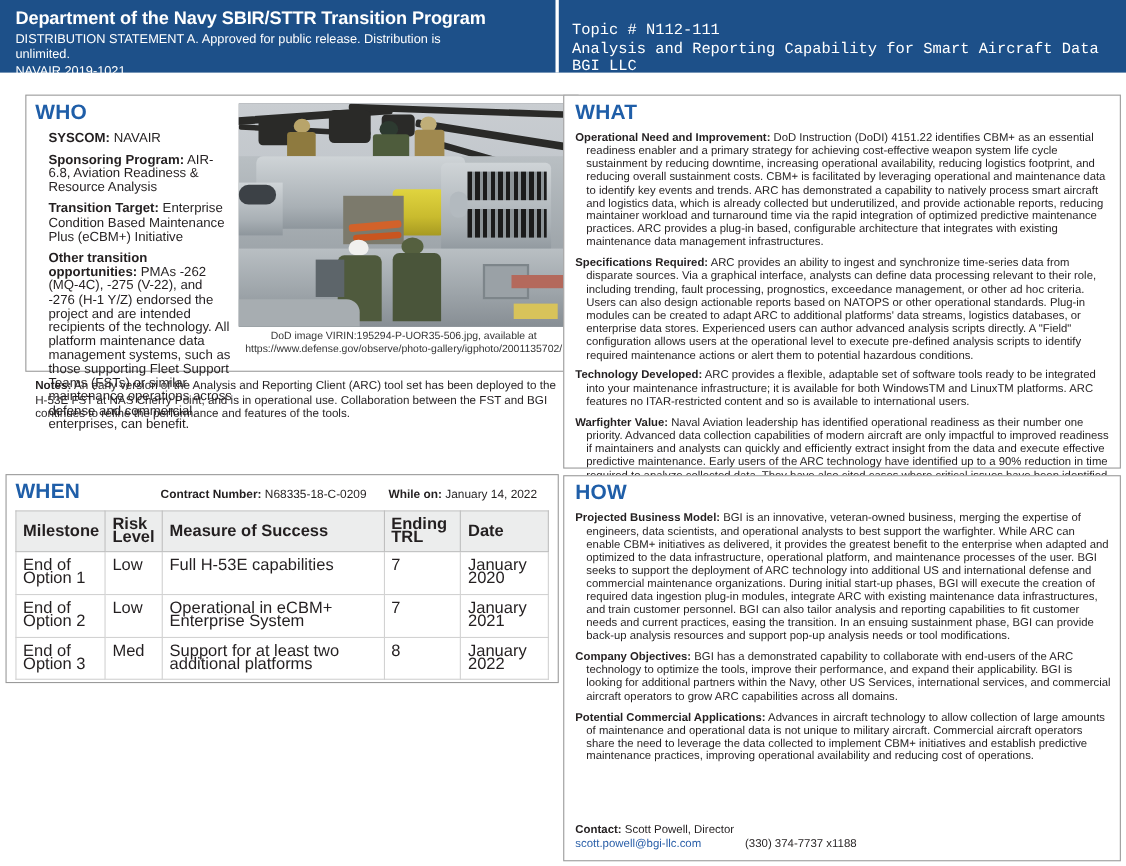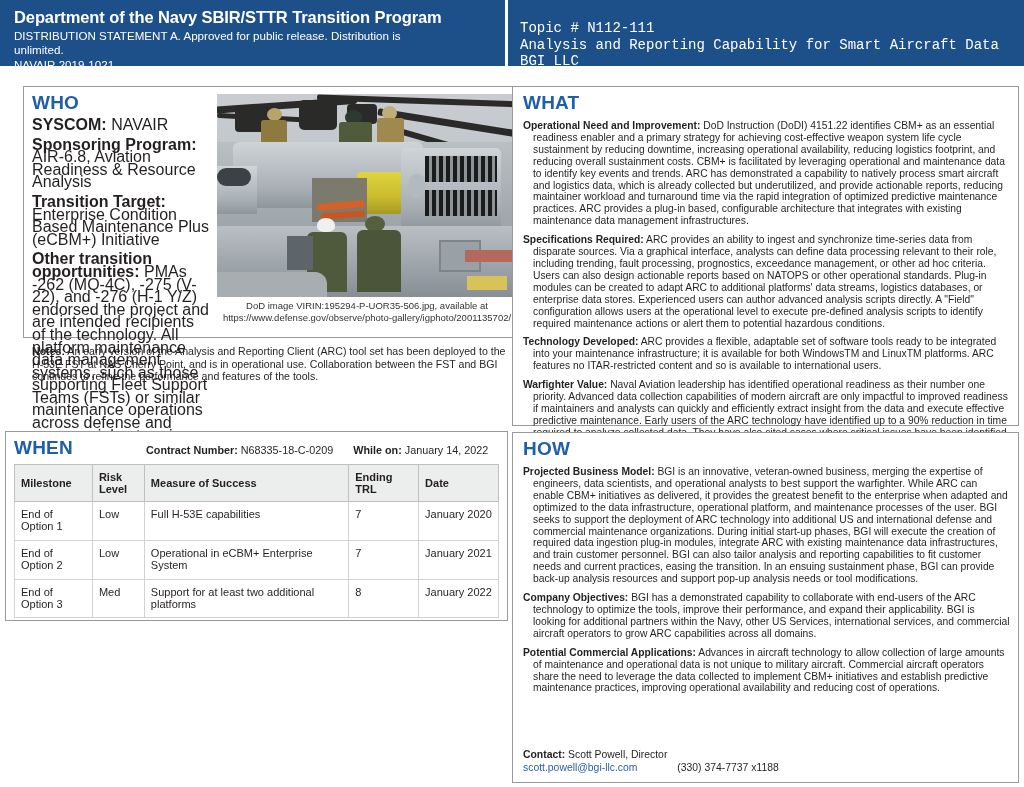--- a/index.html
+++ b/index.html
@@ -67,22 +67,22 @@
     letter-spacing: 0.2px;
     line-height: 20px;
   }
 
   
   .who-inner { padding: 6px 8px 4px 8px; height: 100%; position: relative; }
   .who-cols { display: flex; gap: 0; }
   .who-left { width: 190px; padding-right: 6px; }
   .who-right { width: 300px; }
   .who-p {
-    font-size: 16px; line-height: 12.6px;
-    margin: 0 0 7px 0;
+    font-size: 12px; line-height: 12.6px;
+    margin: 0 0 7px 12px;
   }
   .who-p b { font-weight: bold; }
 
   .photo-frame {
     width: 301px; height: 203px;
     margin-top: 1px;
     overflow: hidden;
     position: relative;
     background: #8a8f93;
   }
@@ -128,21 +128,21 @@
     margin-bottom: 6px;
   }
   .when-head .sec-title { width: 132px; }
   .when-meta { font-size: 10.8px; }
   .when-meta b { font-weight: bold; }
   .when-meta .gap { display:inline-block; width: 14px; }
 
   table.when-table {
     width: 485px;
     border-collapse: collapse;
-    font-size: 11px;
+    font-size: 15px;
   }
   table.when-table th {
     background: #eceded;
     border: 1px solid #bfbfbf;
     font-weight: bold;
     text-align: left;
     vertical-align: middle;
     padding: 6px 5px 6px 6px;
     height: 34px;
     line-height: 12px;

